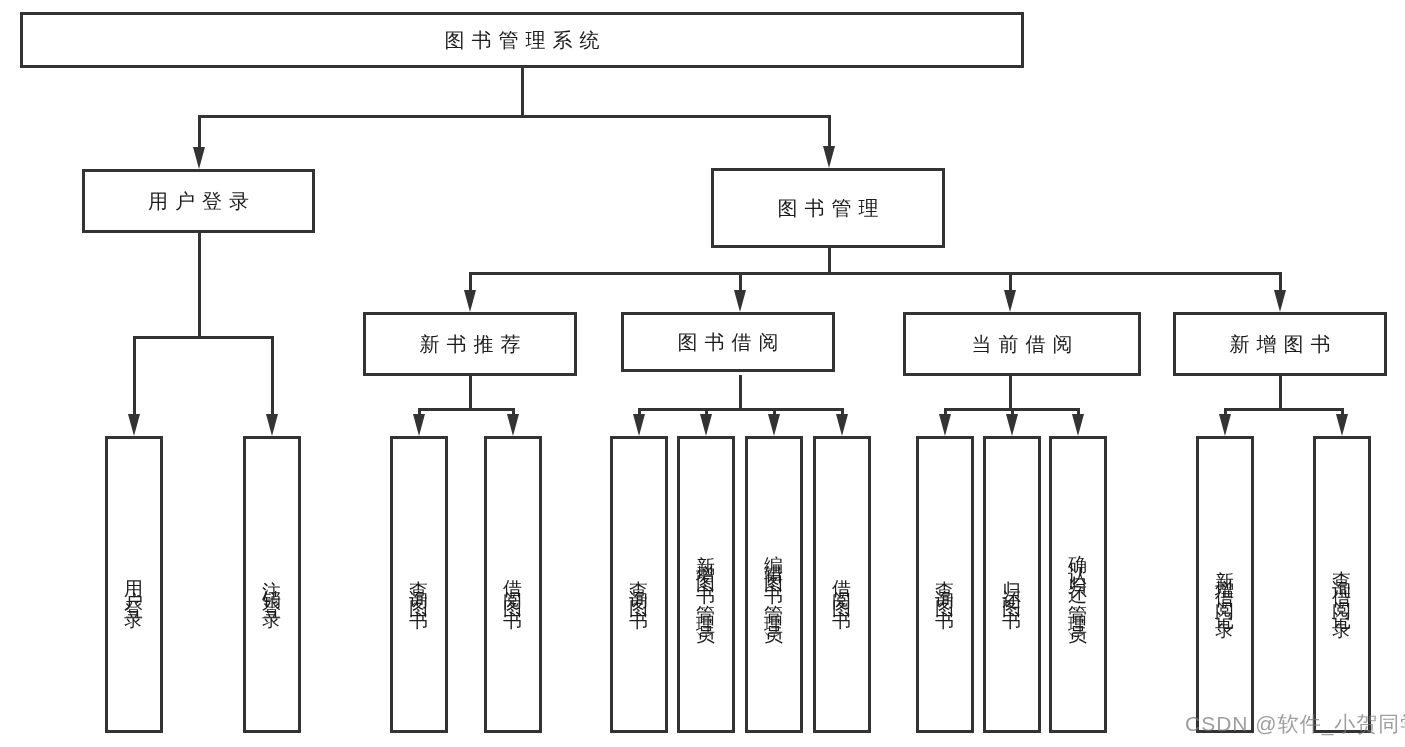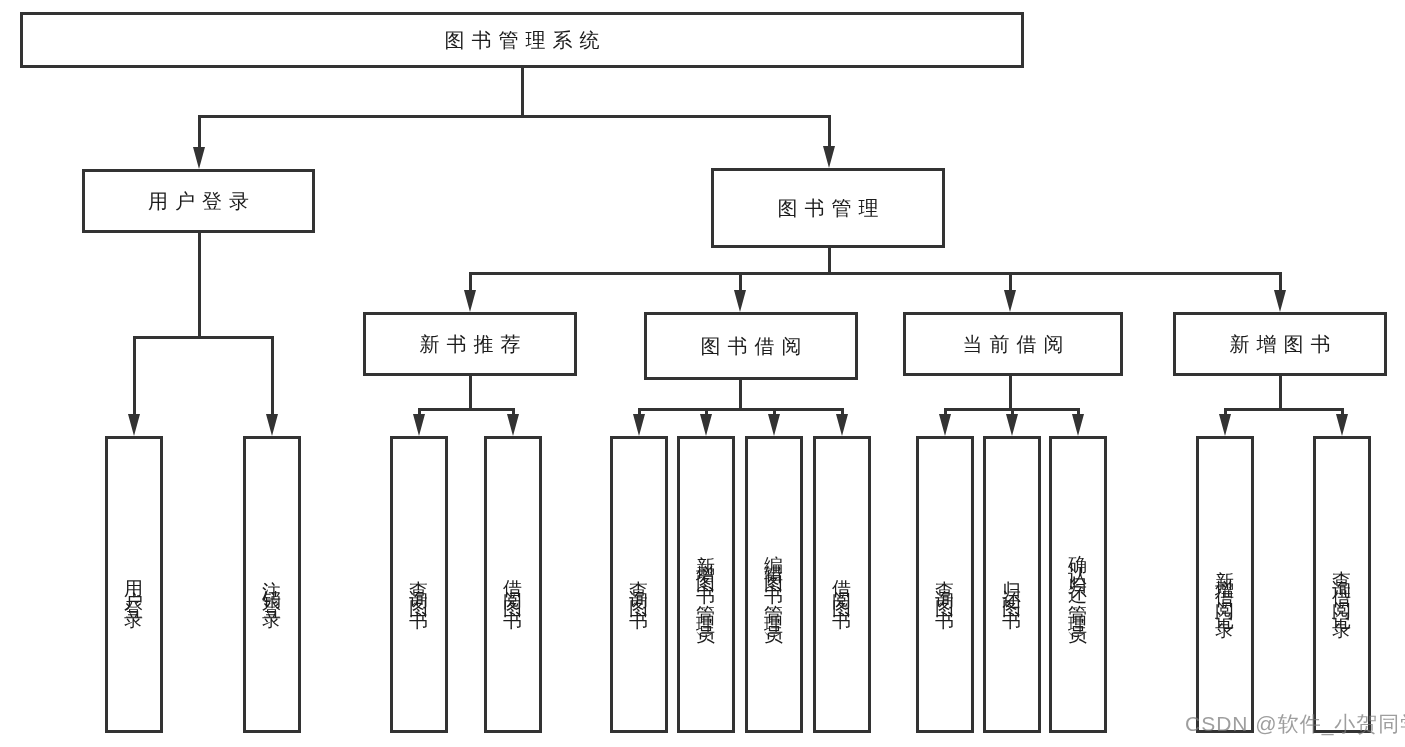--- a/index.html
+++ b/index.html
@@ -139,24 +139,24 @@
   <div class="hbox" style="left:82px;top:169px;width:233px;height:64px">
     <span>用户登录</span>
   </div>
   <div class="hbox" style="left:711px;top:168px;width:234px;height:80px">
     <span>图书管理</span>
   </div>
 
   <div class="hbox" style="left:363px;top:312px;width:214px;height:64px">
     <span>新书推荐</span>
   </div>
-  <div class="hbox" style="left:644px;top:312px;width:214px;height:68px">
+  <div class="hbox" style="left:621px;top:312px;width:214px;height:60px">
     <span>图书借阅</span>
   </div>
-  <div class="hbox" style="left:903px;top:312px;width:220px;height:64px">
+  <div class="hbox" style="left:903px;top:312px;width:238px;height:64px">
     <span>当前借阅</span>
   </div>
   <div class="hbox" style="left:1173px;top:312px;width:214px;height:64px">
     <span>新增图书</span>
   </div>
 
   <div class="leaf" style="left:105px">
     <span class="vtext">用户登录</span>
   </div>
   <div class="leaf" style="left:243px">

